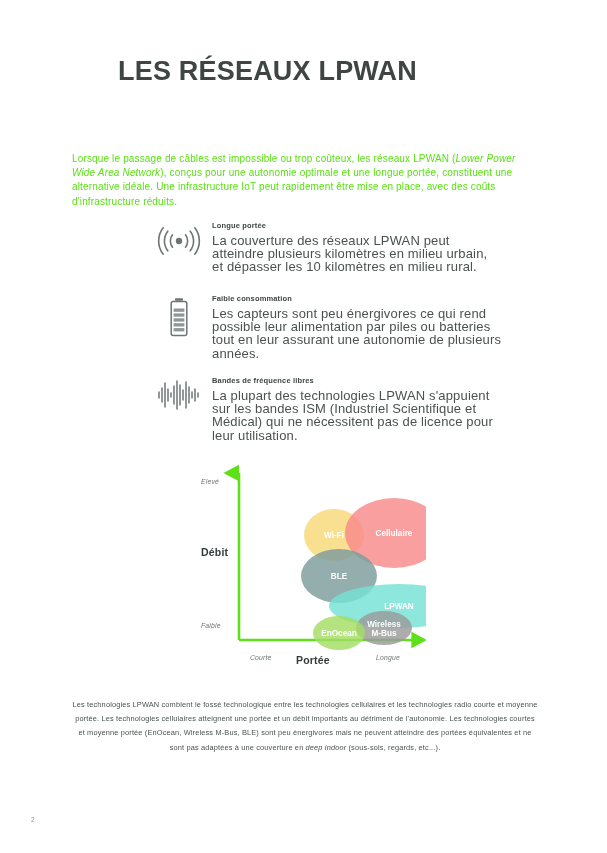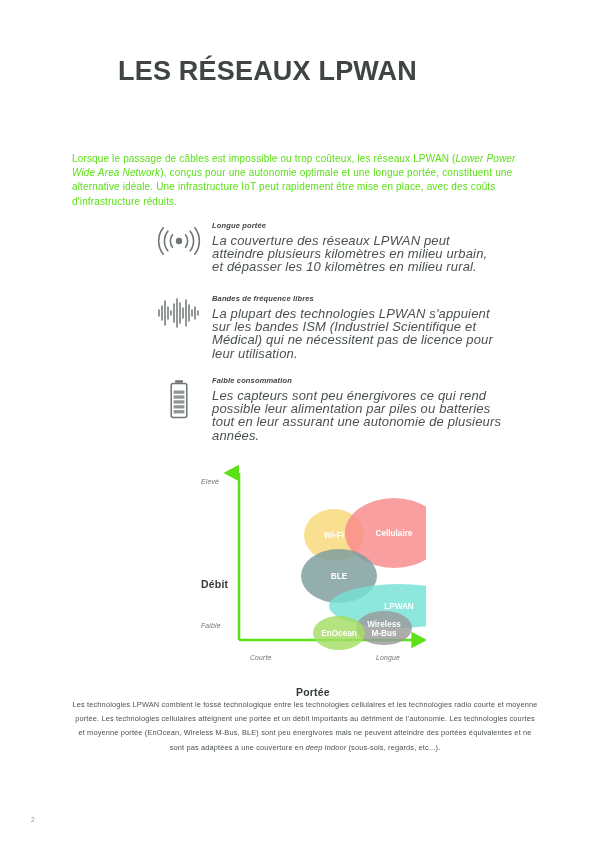--- a/index.html
+++ b/index.html
@@ -66,21 +66,21 @@
   }
   .feature-icon {
     width: 66px;
     flex: 0 0 66px;
     display: flex;
     align-items: center;
     justify-content: center;
     padding-top: 4px;
     color: #6d7674;
   }
-  .feature-body { flex: 1 1 auto; padding-top: 1px; font-style: italic; }
+  .feature-body { flex: 1 1 auto; padding-top: 1px; }
   .feature-title {
     font-size: 7.5px;
     font-weight: bold;
     color: #3e4543;
     margin-bottom: 3.5px;
     letter-spacing: 0.15px;
   }
   .feature-text {
     font-size: 13px;
     line-height: 13.4px;
@@ -98,21 +98,20 @@
     height: 215px;
   }
   .chart-svg { display: block; }
 
   .axis-name {
     position: absolute;
     font-size: 10.5px;
     font-weight: bold;
     color: #33393a;
     letter-spacing: 0.2px;
-    margin-top: 32px;
   }
   .axis-y-name { left: 15px; top: 84px; }
   .axis-x-name { left: 110px; top: 192px; text-align: right; }
 
   .axis-tick {
     position: absolute;
     font-size: 6.8px;
     font-style: italic;
     color: #6b7270;
     letter-spacing: 0.2px;
@@ -171,20 +170,38 @@
           <path d="M29.5 10.8 A 9 9.6 0 0 1 29.5 23.2"></path>
           <path d="M11.8 7.2 A 14.5 15.3 0 0 0 11.8 26.8"></path>
           <path d="M34.2 7.2 A 14.5 15.3 0 0 1 34.2 26.8"></path>
           <path d="M7.2 3.8 A 20 20.8 0 0 0 7.2 30.2"></path>
           <path d="M38.8 3.8 A 20 20.8 0 0 1 38.8 30.2"></path>
         </svg>
       </div>
       <div class="feature-body">
         <div class="feature-title">Longue portée</div>
         <div class="feature-text">La couverture des réseaux LPWAN peut atteindre plusieurs kilomètres en milieu urbain, et dépasser les 10 kilomètres en milieu rural.</div>
+      </div>
+    </div>
+
+    <div class="feature">
+      <div class="feature-icon">
+        <svg width="24" height="40" viewBox="0 0 24 40" fill="none">
+          <rect x="8" y="1.2" width="8" height="2.6" rx="0.8" fill="#6d7674"></rect>
+          <rect x="4.2" y="4.4" width="15.6" height="34" rx="2" stroke="#6d7674" stroke-width="1.5" fill="#ffffff"></rect>
+          <rect x="6.6" y="11.5" width="10.8" height="3.3" fill="#8e9796"></rect>
+          <rect x="6.6" y="16.4" width="10.8" height="3.3" fill="#8e9796"></rect>
+          <rect x="6.6" y="21.3" width="10.8" height="3.3" fill="#8e9796"></rect>
+          <rect x="6.6" y="26.2" width="10.8" height="3.3" fill="#8e9796"></rect>
+          <rect x="6.6" y="31.1" width="10.8" height="3.3" fill="#8e9796"></rect>
+        </svg>
+      </div>
+      <div class="feature-body">
+        <div class="feature-title">Faible consommation</div>
+        <div class="feature-text">Les capteurs sont peu énergivores ce qui rend possible leur alimentation par piles ou batteries tout en leur assurant une autonomie de plusieurs années.</div>
       </div>
     </div>
 
     <div class="feature">
       <div class="feature-icon">
         <svg width="46" height="32" viewBox="0 0 46 32" stroke="#6d7674" stroke-width="1.5" stroke-linecap="round">
           <line x1="3" y1="13" x2="3" y2="19"></line>
           <line x1="6" y1="9" x2="6" y2="23"></line>
           <line x1="9" y1="4" x2="9" y2="28"></line>
           <line x1="12" y1="10" x2="12" y2="22"></line>
@@ -199,38 +216,20 @@
           <line x1="39" y1="10" x2="39" y2="22"></line>
           <line x1="42" y1="14" x2="42" y2="18"></line>
         </svg>
       </div>
       <div class="feature-body">
         <div class="feature-title">Bandes de fréquence libres</div>
         <div class="feature-text">La plupart des technologies LPWAN s'appuient sur les bandes ISM (Industriel Scientifique et Médical) qui ne nécessitent pas de licence pour leur utilisation.</div>
       </div>
     </div>
 
-    <div class="feature">
-      <div class="feature-icon">
-        <svg width="24" height="40" viewBox="0 0 24 40" fill="none">
-          <rect x="8" y="1.2" width="8" height="2.6" rx="0.8" fill="#6d7674"></rect>
-          <rect x="4.2" y="4.4" width="15.6" height="34" rx="2" stroke="#6d7674" stroke-width="1.5" fill="#ffffff"></rect>
-          <rect x="6.6" y="11.5" width="10.8" height="3.3" fill="#8e9796"></rect>
-          <rect x="6.6" y="16.4" width="10.8" height="3.3" fill="#8e9796"></rect>
-          <rect x="6.6" y="21.3" width="10.8" height="3.3" fill="#8e9796"></rect>
-          <rect x="6.6" y="26.2" width="10.8" height="3.3" fill="#8e9796"></rect>
-          <rect x="6.6" y="31.1" width="10.8" height="3.3" fill="#8e9796"></rect>
-        </svg>
-      </div>
-      <div class="feature-body">
-        <div class="feature-title">Faible consommation</div>
-        <div class="feature-text">Les capteurs sont peu énergivores ce qui rend possible leur alimentation par piles ou batteries tout en leur assurant une autonomie de plusieurs années.</div>
-      </div>
-    </div>
-
   </div>
 
   <div class="chart-wrap">
 
     <div class="axis-name axis-y-name">Débit</div>
     <div class="axis-name axis-x-name">Portée</div>
 
     <div class="axis-tick tick-eleve">Elevé</div>
     <div class="axis-tick tick-faible">Faible</div>
     <div class="axis-tick tick-courte">Courte</div>

